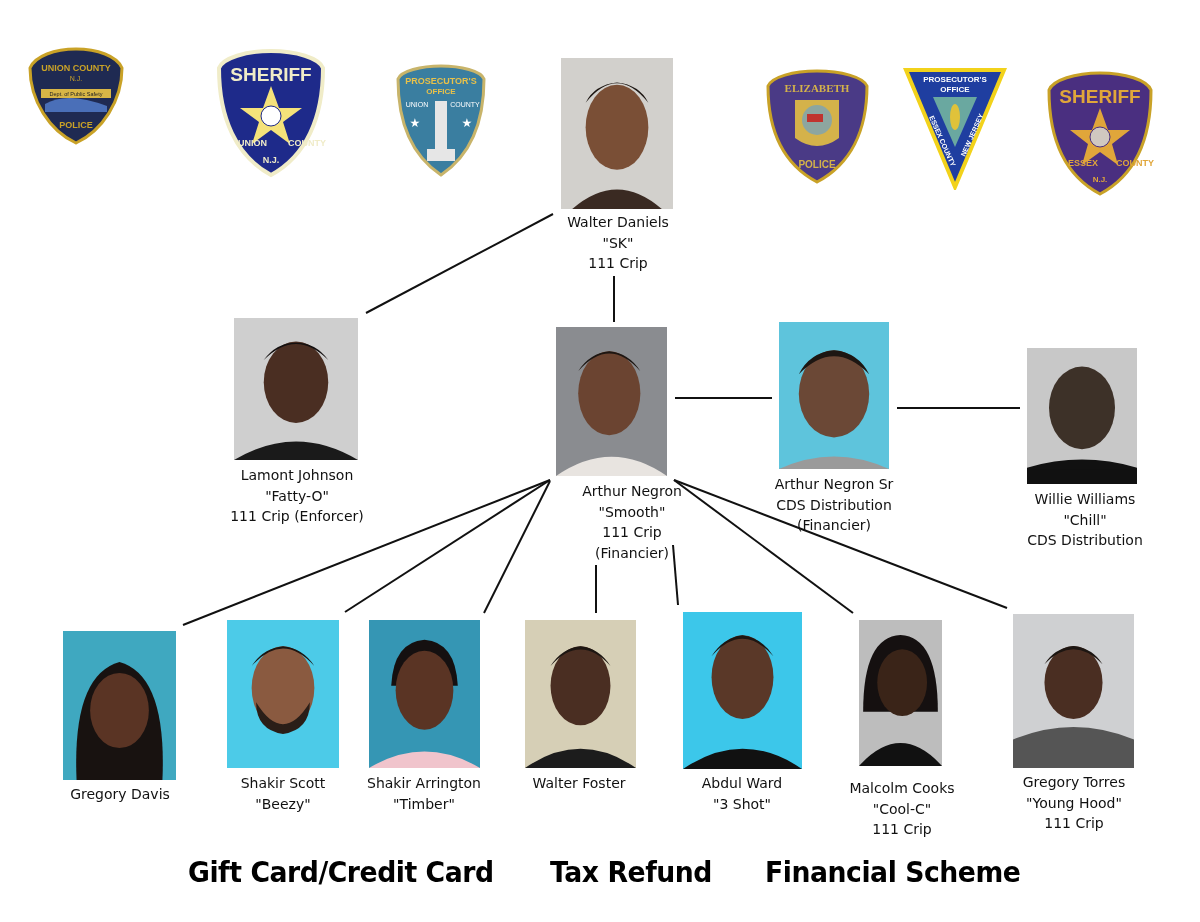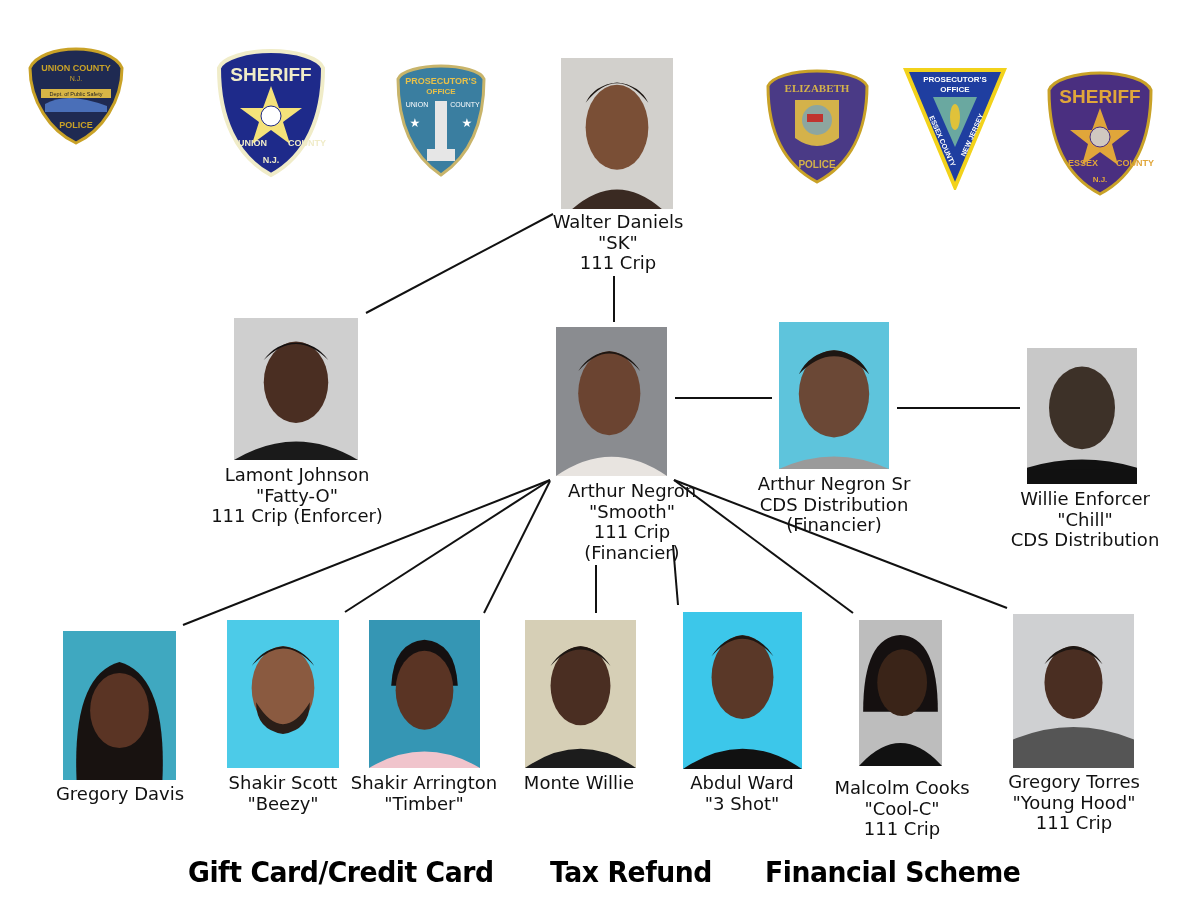--- a/index.html
+++ b/index.html
@@ -2,21 +2,21 @@
 <html><head>
 <meta charset="utf-8">
 <style>
   html, body { margin:0; padding:0; background:#ffffff; }
   body { width:1200px; height:922px; position:relative; overflow:hidden;
          font-family:"DejaVu Sans", sans-serif; color:#111; }
   .badge { position:absolute; }
   .badge svg { display:block; }
   .photo { position:absolute; overflow:hidden; }
   .photo svg { display:block; width:100%; height:100%; }
-  .label { position:absolute; text-align:center; font-size:18px; line-height:20.5px;
+  .label { position:absolute; text-align:center; font-size:14px; line-height:20.5px;
            color:#111; white-space:nowrap; transform:translateX(-50%); }
   .label span { display:block; }
   #connectors { position:absolute; left:0; top:0; }
   .caption { position:absolute; top:855px; font-family:"DejaVu Sans", sans-serif; font-weight:bold;
              font-size:29px; letter-spacing:-0.5px; color:#000; white-space:nowrap; transform:scaleX(0.92); transform-origin:left; }
 </style>
 </head>
 <body>
 
 <svg id="connectors" width="1200" height="922">
@@ -162,21 +162,21 @@
 </div>
 
 <div class="photo" style="left:1027px;top:348px;width:110px;height:136px;background:#c8c8c8;">
   <svg viewBox="0 0 100 125" preserveAspectRatio="none">
       <ellipse cx="50" cy="55" rx="30" ry="38" fill="#3d3128"></ellipse>
       <path d="M0 125 Q50 100 100 125 L100 110 Q50 95 0 110Z" fill="#111"></path>
       <rect x="0" y="112" width="100" height="13" fill="#111"></rect>
     </svg>
 </div>
 <div class="label" style="left:1085px;top:489px;">
-  <span>Willie Enforcer</span>
+  <span>Willie Williams</span>
   <span>"Chill"</span>
   <span>CDS Distribution</span>
 </div>
 
 <div class="photo" style="left:63px;top:631px;width:113px;height:149px;background:#3fa8c0;">
   <svg viewBox="0 0 100 135" preserveAspectRatio="none">
       <path d="M12 135 Q8 40 50 28 Q92 40 88 135Z" fill="#181210"></path>
       <ellipse cx="50" cy="72" rx="26" ry="34" fill="#5a3424"></ellipse>
     </svg>
 </div>
@@ -209,21 +209,21 @@
 </div>
 
 <div class="photo" style="left:525px;top:620px;width:111px;height:148px;background:#d6cfb6;">
   <svg viewBox="0 0 100 135" preserveAspectRatio="none">
       <ellipse cx="50" cy="60" rx="27" ry="36" fill="#4a2e22"></ellipse>
       <path d="M23 42 Q50 12 77 42 Q67 26 50 24 Q33 26 23 42Z" fill="#1d1612"></path>
       <path d="M0 135 Q50 100 100 135Z" fill="#1c1c1c"></path>
     </svg>
 </div>
 <div class="label" style="left:579px;top:773px;">
-  <span>Monte Willie</span>
+  <span>Walter Foster</span>
 </div>
 
 <div class="photo" style="left:683px;top:612px;width:119px;height:157px;background:#3cc7ea;">
   <svg viewBox="0 0 100 135" preserveAspectRatio="none">
       <ellipse cx="50" cy="56" rx="26" ry="36" fill="#5a3828"></ellipse>
       <path d="M24 38 Q50 8 76 38 Q66 22 50 20 Q34 22 24 38Z" fill="#1d1612"></path>
       <path d="M0 135 Q50 100 100 135Z" fill="#111"></path>
     </svg>
 </div>
 <div class="label" style="left:742px;top:773px;">

